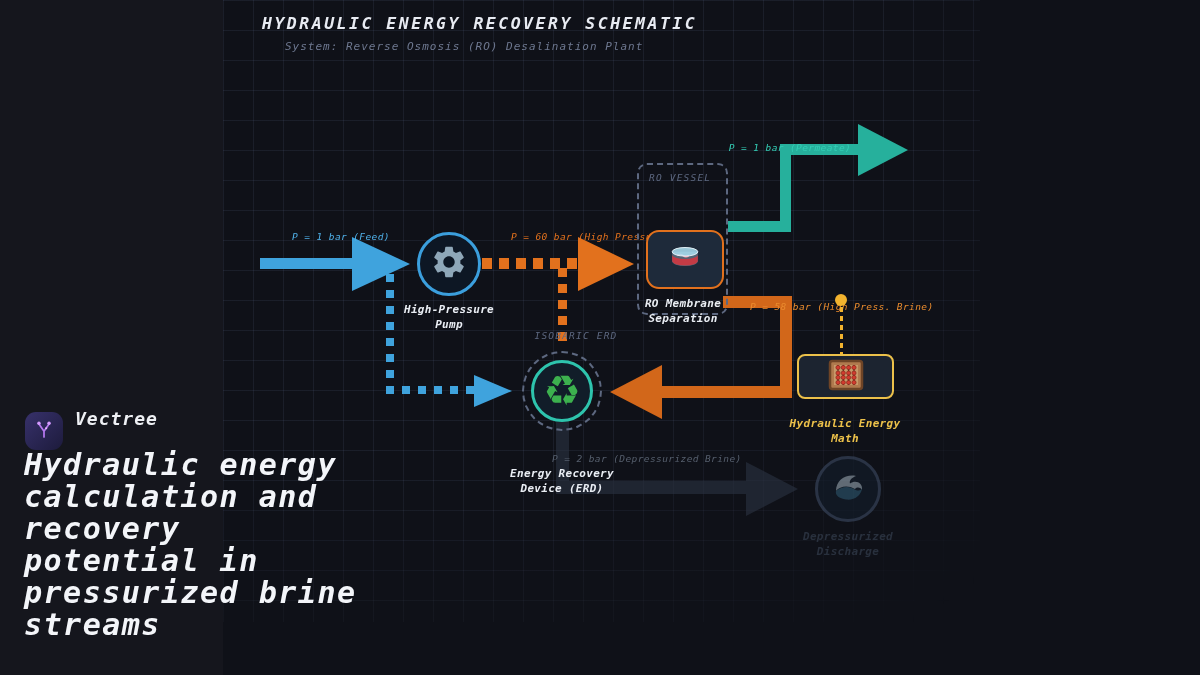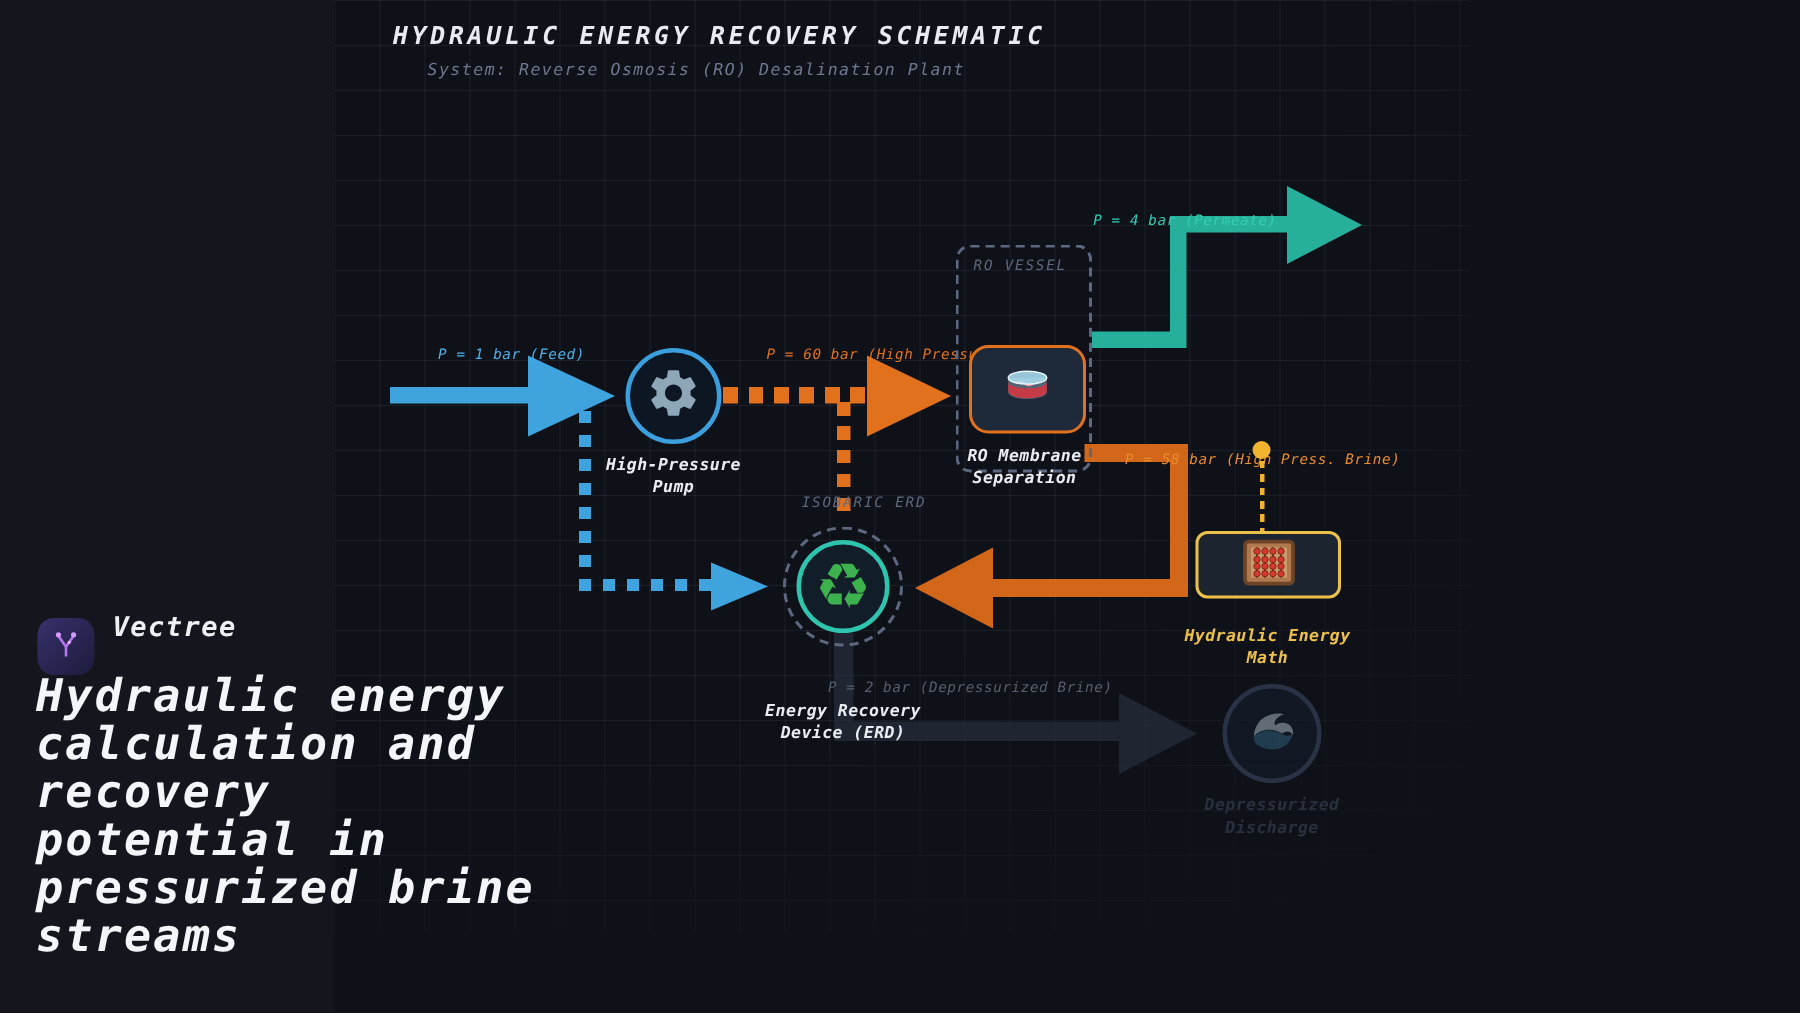--- a/index.html
+++ b/index.html
@@ -78,21 +78,21 @@
       </svg>
     </span>
   </div>
   <div class="clabel" style="left:683px;top:296px;">RO Membrane
 Separation</div>
 
   <div class="bar" style="left:728px;top:221px;width:62px;height:11px;background:#26b09c;"></div>
   <div class="bar" style="left:780px;top:144px;width:11px;height:88px;background:#26b09c;"></div>
   <div class="bar" style="left:780px;top:144px;width:80px;height:11px;background:#26b09c;"></div>
   <div class="tri" style="left:858px;top:124px;border-left:50px solid #26b09c;border-top:26px solid transparent;border-bottom:26px solid transparent;"></div>
-  <div class="plabel" style="left:790px;top:142px;color:#33cdb4;transform:translateX(-50%);z-index:4;">P = 4 bar (Permeate)</div>
+  <div class="plabel" style="left:790px;top:142px;color:#33cdb4;transform:translateX(-50%);z-index:4;">P = 1 bar (Permeate)</div>
 
   <div class="bar" style="left:723px;top:296px;width:69px;height:12px;background:#d2671a;"></div>
   <div class="bar" style="left:780px;top:296px;width:12px;height:102px;background:#d2671a;"></div>
   <div class="bar" style="left:662px;top:386px;width:130px;height:12px;background:#d2671a;"></div>
   <div class="tri" style="left:610px;top:365px;border-right:52px solid #d2671a;border-top:27px solid transparent;border-bottom:27px solid transparent;"></div>
   <div class="plabel" style="left:750px;top:301px;color:#ea8c2e;z-index:4;">P = 58 bar (High Press. Brine)</div>
 
   <div class="abs circle" style="left:835px;top:294px;width:12px;height:12px;background:#f2b32e;z-index:4;"></div>
   <div class="bar" style="left:840px;top:307px;width:3px;height:47px;background:repeating-linear-gradient(180deg,#f2b32e 0 5px,transparent 5px 9px);z-index:4;"></div>
   <div class="node" style="left:797px;top:354px;width:97px;height:45px;border:2px solid #ecc14a;border-radius:8px;background:#1c2430;">

